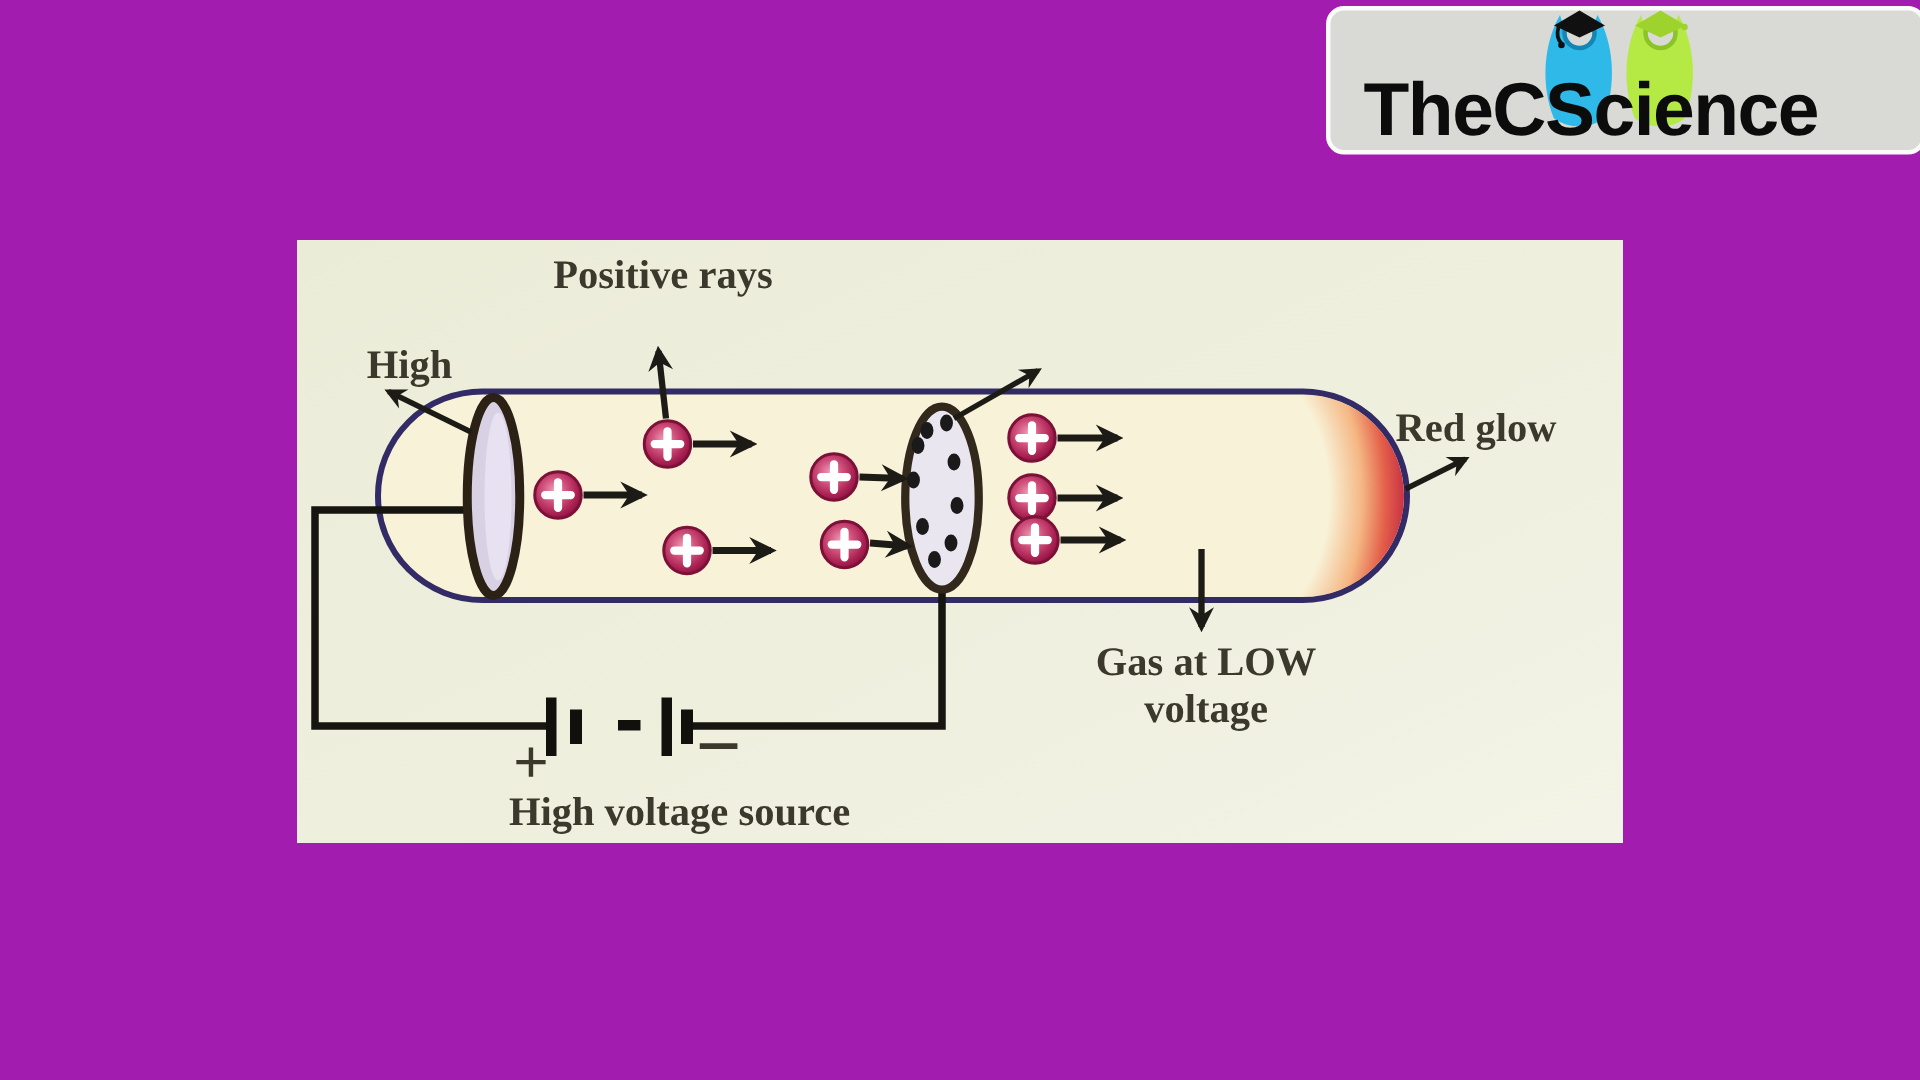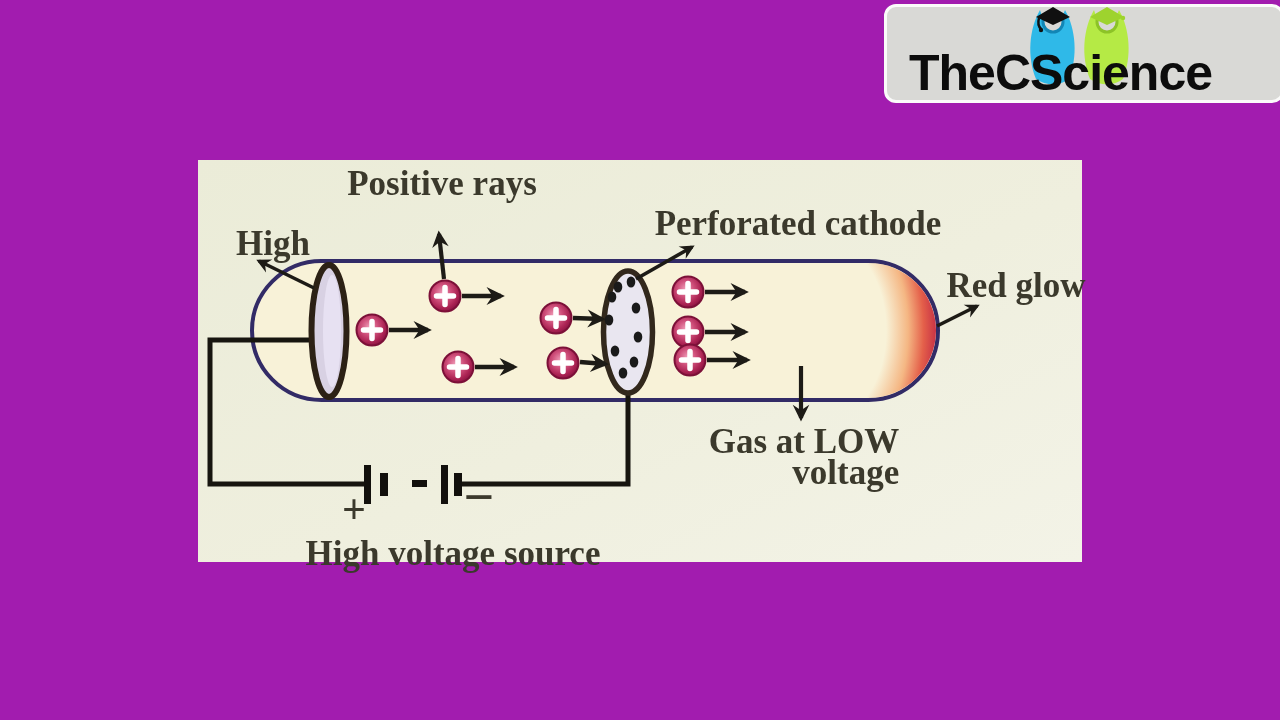--- a/index.html
+++ b/index.html
@@ -37,29 +37,29 @@
     position:absolute; top:0; right:0; width:105px; height:100%;
     background:radial-gradient(ellipse 105% 128% at 0% 50%,
        rgba(248,242,216,0) 50%, rgba(244,176,122,0.9) 70%,
        #e4604a 84%, #c42c45 97%);
   }
   svg.overlay { position:absolute; left:0; top:0; pointer-events:none; }
 
   
   .lbl {
     position:absolute; color:#3b392c; font-weight:bold;
-    font-size:35px; line-height:31px; white-space:nowrap;
+    font-size:27px; line-height:31px; white-space:nowrap;
     transform:translateX(-50%); text-align:center;
   }
   .lbl-positive { left:244px; top:8px; }
   .lbl-anode    { left:75px;  top:68px; }
   .lbl-cathode  { left:600px; top:48px; }
-  .lbl-redglow  { left:818px; top:110px; }
-  .lbl-gas      { left:606px; top:266px;text-align:right; }
-  .lbl-hv       { left:255px; top:366px;margin-top:12px; }
+  .lbl-redglow  { left:786px; top:110px; }
+  .lbl-gas      { left:606px; top:266px; }
+  .lbl-hv       { left:255px; top:366px; }
   .lbl-plus     { left:156px; top:328px; font-size:42px; line-height:42px; }
   .lbl-minus    { left:281px; top:310px; font-size:54px; line-height:54px; }
 </style>
 </head>
 <body>
 
 <div id="stage">
 
   <div class="logo-box">
     <svg class="logo-figures" width="112" height="84" viewBox="0 0 112 84">
@@ -164,21 +164,20 @@
       <line x1="116" y1="128" x2="61" y2="101" stroke="#1d1b16" stroke-width="3.6" marker-end="url(#ah)"></line>
       <line x1="438" y1="119" x2="494" y2="87" stroke="#1d1b16" stroke-width="3.6" marker-end="url(#ah)"></line>
       <line x1="739" y1="166" x2="779" y2="146" stroke="#1d1b16" stroke-width="3.6" marker-end="url(#ah)"></line>
       <line x1="603" y1="206" x2="603" y2="258" stroke="#1d1b16" stroke-width="4.2" marker-end="url(#ah)"></line>
     </svg>
 
     <div class="lbl lbl-positive">
       <div>Positive rays</div>
     </div>
     <div class="lbl lbl-anode">High</div>
-    <div class="lbl lbl-cathode">Perforated cathode</div>
     <div class="lbl lbl-redglow">Red glow</div>
     <div class="lbl lbl-gas">
       <div>Gas at LOW</div>
       <div>voltage</div>
     </div>
     <div class="lbl lbl-hv">High voltage source</div>
     <div class="lbl lbl-plus">+</div>
     <div class="lbl lbl-minus">−</div>
   </div>
 

